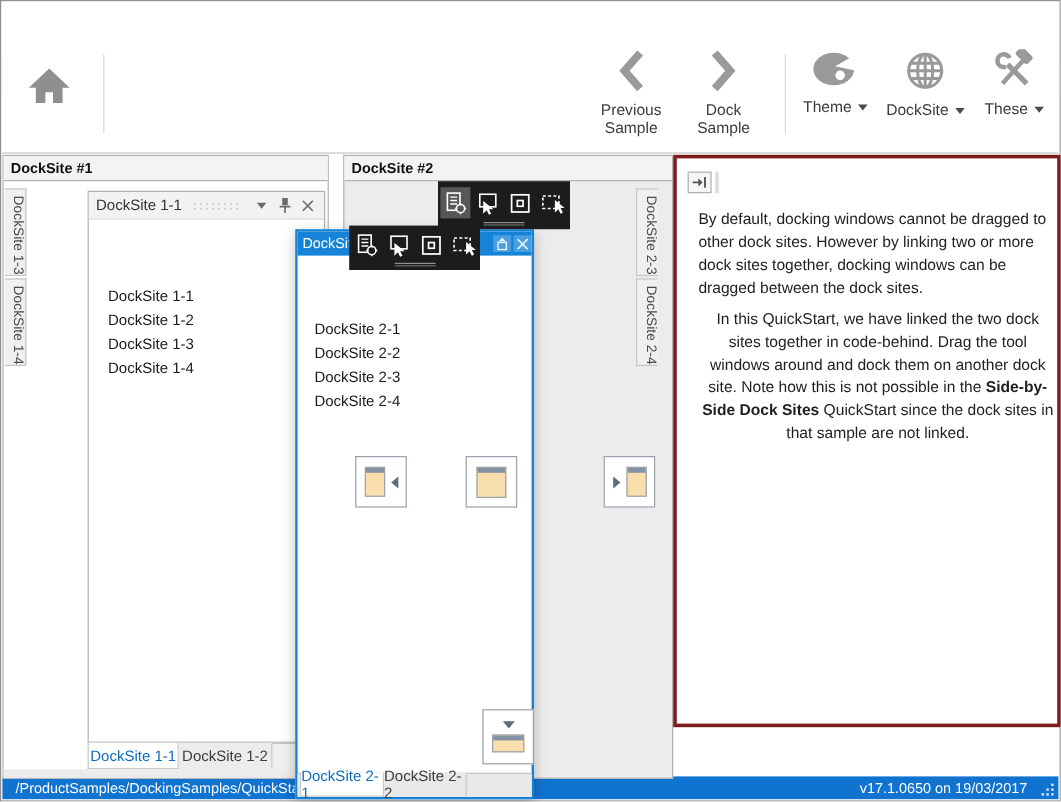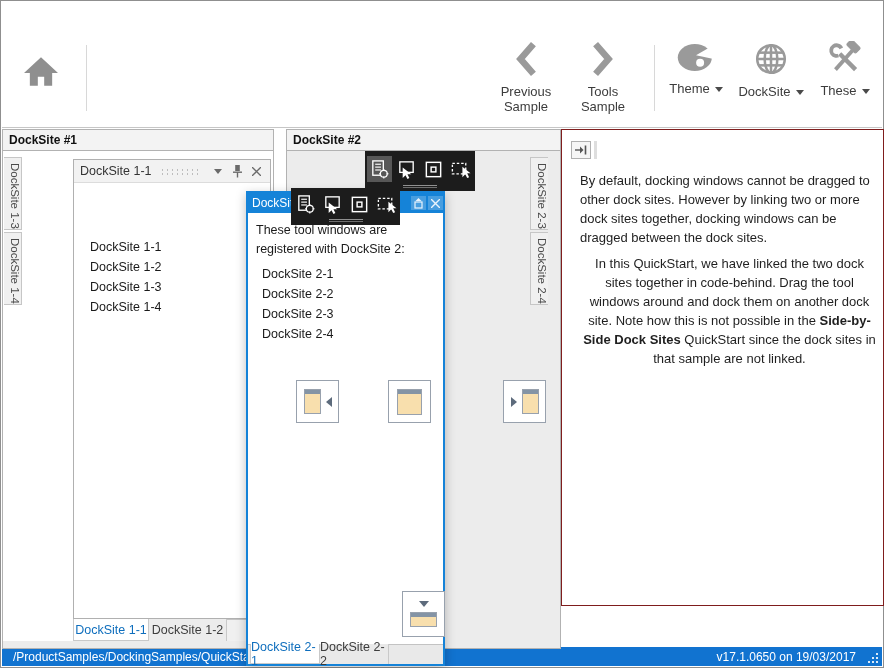--- a/index.html
+++ b/index.html
@@ -59,21 +59,21 @@
   .tri.d { border-left:5px solid transparent; border-right:5px solid transparent; border-top:6px solid #5d6b7c; }
 
   
   .ovtb { position:absolute; background:#1c1c1c; z-index:8; display:flex; flex-direction:column; align-items:center; }
   .ovrow { display:flex; align-items:center; margin-top:5px; }
   .ovic { width:25px; height:26px; display:flex; align-items:center; justify-content:center; margin:0 1px; }
   .ovic.sel { background:#575757; }
   .ovgrip { width:34px; border-top:1px solid #909090; border-bottom:1px solid #6e6e6e; height:3px; margin-top:3px; }
 
   
-  #infopanel { position:absolute; left:560px; top:0; width:323px; height:477px; background:#fff; border:1px solid #7f1d1d; }
+  #infopanel { position:absolute; left:560px; top:0; width:323px; height:477px; background:#fff; border:3px solid #7f1d1d; }
   .infop { position:absolute; left:18px; width:299px; font-size:13px; line-height:19px; color:#1f1f1f; }
 
   
   #statusbar { position:absolute; left:1px; right:1px; bottom:1px; height:19px; background:#1173d0; color:#fff; font-size:12px; z-index:1; }
   #status-path { position:absolute; left:11px; top:3px; white-space:nowrap; }
   #status-version { position:absolute; right:26px; top:3px; }
   #grip { position:absolute; right:4px; bottom:3px; width:12px; height:12px; }
   #grip i { position:absolute; width:2px; height:2px; background:rgba(255,255,255,.85); }
 </style>
 </head>
@@ -115,21 +115,21 @@
     <div class="bannerbtn" style="left:488px;width:72px;">
       <svg width="26" height="36" viewBox="0 0 28 38">
         <path d="M22 3 L8 19 L22 35" stroke="#9a9a9a" stroke-width="7" fill="none"></path>
       </svg>
       <div class="lbl"><span>Previous</span><br><span>Sample</span></div>
     </div>
     <div class="bannerbtn" style="left:565px;width:72px;">
       <svg width="26" height="36" viewBox="0 0 28 38">
         <path d="M6 3 L20 19 L6 35" stroke="#9a9a9a" stroke-width="7" fill="none"></path>
       </svg>
-      <div class="lbl"><span>Tools</span><br><span>Sample</span></div>
+      <div class="lbl"><span>Dock</span><br><span>Sample</span></div>
     </div>
     <div class="vsep" style="left:652px;top:14px;height:66px;"></div>
 
     <div class="bannerbtn" style="left:660px;width:68px;">
       <svg width="40" height="33" viewBox="0 0 34 28">
         <ellipse cx="16" cy="14" rx="14.5" ry="11.5" fill="#9a9a9a"></ellipse>
         <circle cx="20.5" cy="18.5" r="3.4" fill="#fff"></circle>
         <path d="M31 4 L17 12 L31 15 Z" fill="#fff"></path>
       </svg>
       <div class="lbl"><span>Theme</span><span class="dd-arrow sm"></span></div>
@@ -227,21 +227,20 @@
         <svg width="11" height="11" viewBox="0 0 11 11">
           <path d="M5.5 0 L8.5 3 H2.5 Z" fill="#eaf4fc"></path>
           <rect x="2" y="4" width="7" height="6" fill="none" stroke="#eaf4fc" stroke-width="1.2"></rect>
         </svg>
       </div>
       <div class="fbtn" style="left:180px;">
         <svg width="9" height="9" viewBox="0 0 9 9">
             <path d="M0 0 L9 9 M9 0 L0 9" stroke="#eaf4fc" stroke-width="1.4"></path>
           </svg>
       </div>
-      <div class="tw-desc" style="left:8px;top:28px;width:172px;">These tool windows are registered with DockSite 2:</div>
       <div class="tw-item" style="left:14px;top:74px;">DockSite 2-1</div>
       <div class="tw-item" style="left:14px;top:94px;">DockSite 2-2</div>
       <div class="tw-item" style="left:14px;top:114px;">DockSite 2-3</div>
       <div class="tw-item" style="left:14px;top:134px;">DockSite 2-4</div>
       <div class="tabstrip" style="left:0;top:451px;width:195px;height:20px;background:#e9e9e9;">
         <div class="btab sel" style="left:2px;width:70px;">DockSite 2-1</div>
         <div class="btab" style="left:72px;width:69px;background:#e9e9e9;">DockSite 2-2</div>
       </div>
     </div>
 

